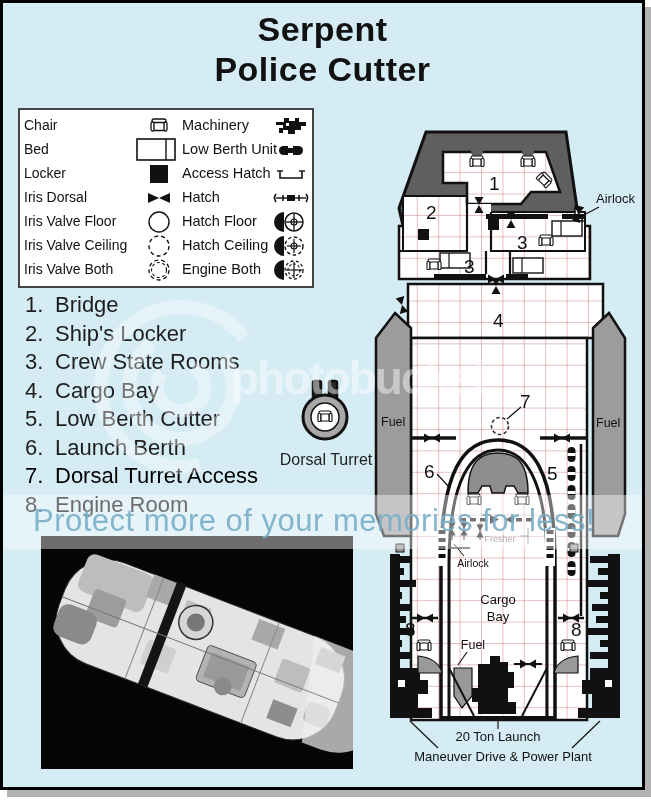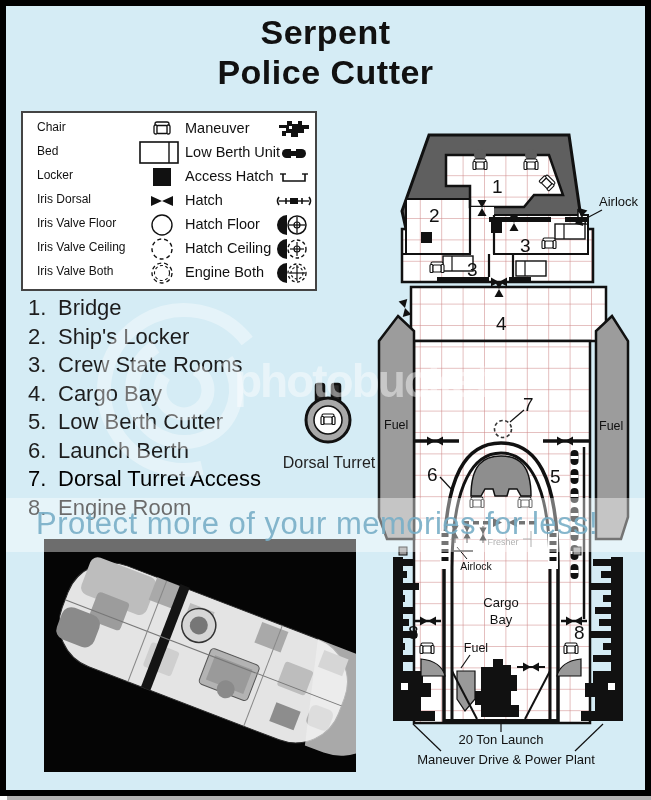--- a/index.html
+++ b/index.html
@@ -1,27 +1,27 @@
 <!DOCTYPE html>
 <html><head>
 <meta charset="utf-8">
 <style>
   html,body{margin:0;padding:0;background:#fff;}
   body{width:651px;height:800px;position:relative;overflow:hidden;
        font-family:"Liberation Sans",sans-serif;color:#111;}
   .sheet{position:absolute;left:0;top:0;width:639px;height:784px;
-         background:#d5ecf5;border:6px solid #000000;box-shadow:7px 7px 0 #b2b2b2;
+         background:#d5ecf5;border:3px solid #000000;box-shadow:7px 7px 0 #b2b2b2;
          overflow:hidden;}
   .title{position:absolute;left:0;top:6px;width:100%;text-align:center;
          font-size:34px;font-weight:bold;line-height:40px;letter-spacing:.5px;}
   
   .legend{position:absolute;left:15px;top:105px;width:292px;height:176px;
           background:#fff;border:2px solid #444;}
   .lrow{position:absolute;left:0;width:100%;height:24px;}
-  .lrow .lab1{position:absolute;left:14px;top:3px;font-size:12px;}
+  .lrow .lab1{position:absolute;left:4px;top:3px;font-size:14px;}
   .lrow .ico1{position:absolute;left:108px;top:0;width:52px;height:24px;}
   .lrow .lab2{position:absolute;left:162px;top:3px;font-size:14.5px;}
   .lrow .ico2{position:absolute;left:252px;top:0;width:38px;height:24px;}
   
   .roomlist{position:absolute;left:22px;top:288px;}
   .ritem{font-size:22px;line-height:28.5px;white-space:nowrap;color:#1d1d1d;}
   .ritem.dim{color:#000000;}
   .ritem .n{display:inline-block;min-width:30px;}
   
   .turret{position:absolute;left:288px;top:376px;width:70px;height:64px;}
@@ -58,21 +58,21 @@
       <span class="ico1">
         <svg viewBox="0 0 52 24" width="52" height="24">
             <g transform="translate(31,12)" fill="#fff" stroke="#111" stroke-width="1.3">
               <rect x="-7" y="-7" width="14" height="4" rx="2"></rect>
               <rect x="-8" y="-4" width="3.5" height="9" rx="1.5"></rect>
               <rect x="4.5" y="-4" width="3.5" height="9" rx="1.5"></rect>
               <rect x="-5" y="-3.5" width="10" height="8" rx="1"></rect>
             </g>
           </svg>
       </span>
-      <span class="lab2">Maneuver</span>
+      <span class="lab2">Machinery</span>
       <span class="ico2">
         <svg viewBox="0 0 38 24" width="38" height="24">
             <path d="M4,8 h8 v-4 h5 v3 h6 v-3 h4 v4 h7 v4 h-5 v4 h-6 v4 h-7 v-4 h-5 v3 h-4 v-5 h4 v-3 h-7 z" fill="#111"></path>
             <rect x="14" y="9" width="3" height="3" fill="#fff"></rect>
           </svg>
       </span>
     </div>
 
     <div class="lrow" style="top:28px">
       <span class="lab1">Bed</span>

